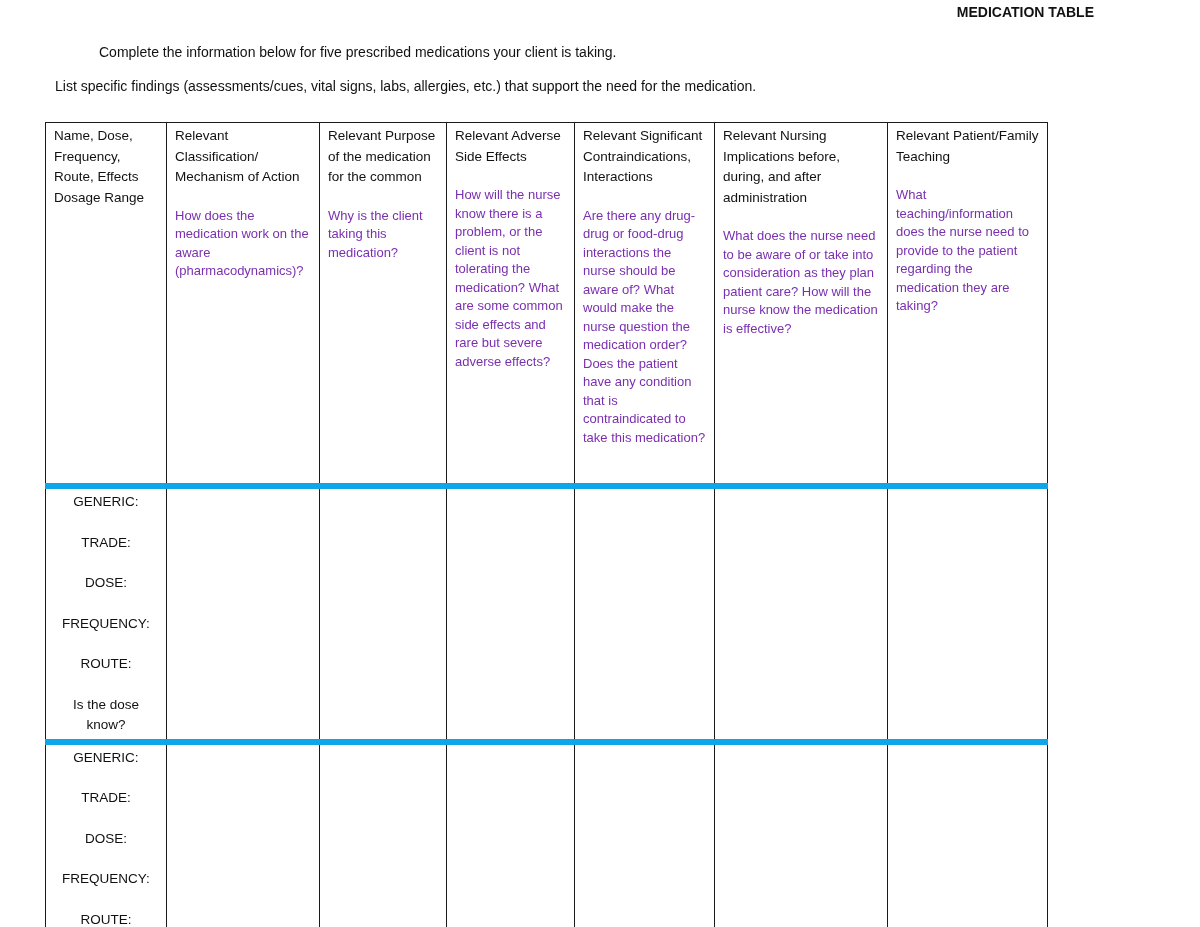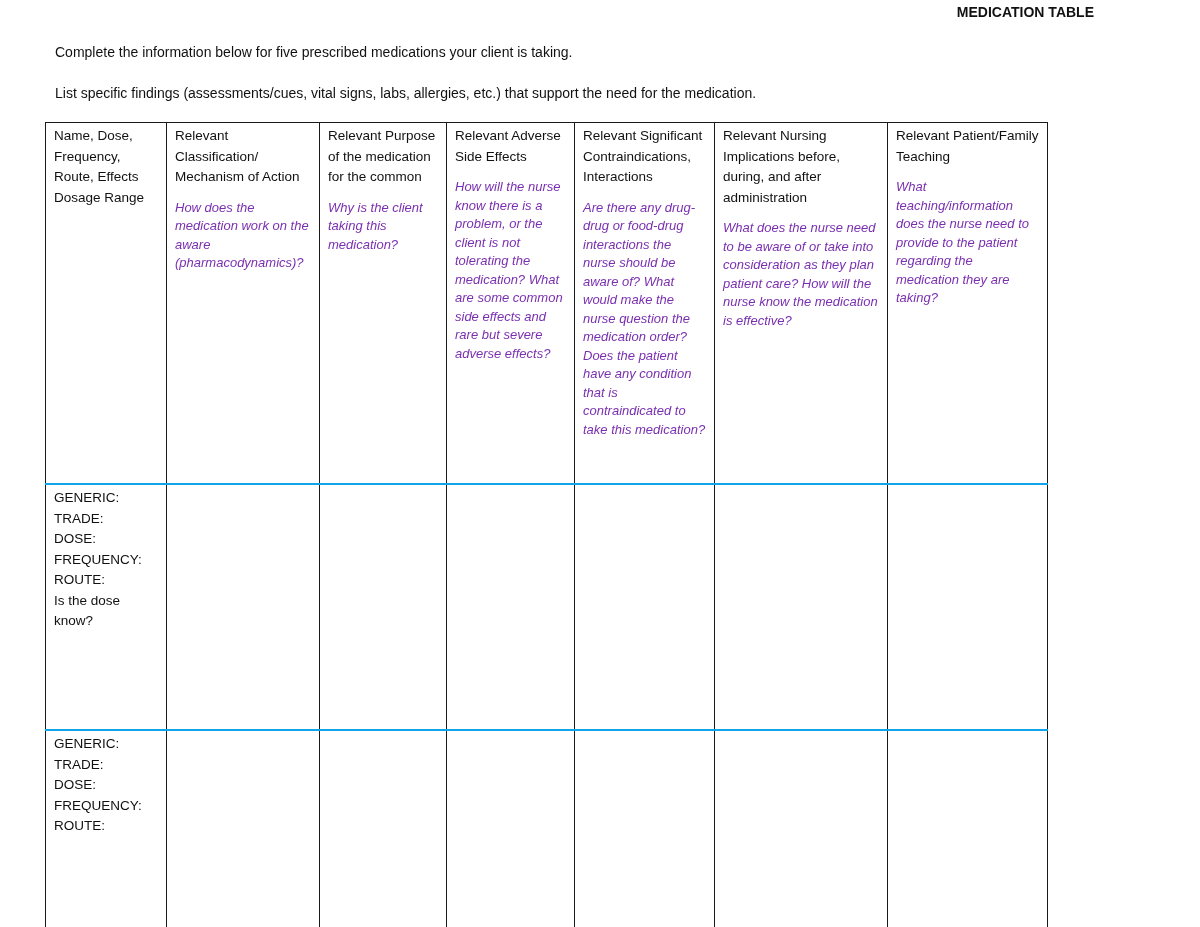--- a/index.html
+++ b/index.html
@@ -1,32 +1,32 @@
 <!DOCTYPE html>
 <html><head>
 <meta charset="utf-8">
 <style>
   html, body { margin:0; padding:0; background:#ffffff; }
   body { width:1200px; height:927px; overflow:hidden; position:relative;
          font-family:"Liberation Sans", "DejaVu Sans", sans-serif; color:#111; }
   .title { position:absolute; top:4px; left:0; width:1094px; text-align:right;
            font-weight:bold; font-size:14px; }
   .instr { position:absolute; left:55px; font-size:14px; }
-  .instr1 { top:44px; }
-  .instr2 { top:85px; }
+  .instr1 { top:44px;margin-left:44px; }
+  .instr2 { top:78px; }
   table.med { position:absolute; top:122px; left:45px; border-collapse:collapse;
               table-layout:fixed; }
   table.med td { border:1.5px solid #1a1a1a; vertical-align:top; padding:3px 8px;
                  font-size:13.5px; line-height:20.5px; }
-  table.med tr.body-row td { border-top:2px solid #0ea5e9; }
+  table.med tr.body-row td { border-top:6px solid #0ea5e9;text-align:center; }
   .hdr { display:block; }
-  .hint { display:block; color:#7a2fb0; font-style:italic; font-size:13px;
-          line-height:18.5px; margin-top:11px; }
+  .hint { display:block; color:#7a2fb0; font-size:13px;
+          line-height:18.5px; margin-top:19px; }
   .label { display:block; font-size:13.5px; line-height:20.5px; }
-  .label + .label { }
+  .label + .label { margin-top:20px; }
   .row1 td { height:354px; }
   .row2 td { height:238px; }
   .row3 td { height:200px; }
 </style>
 </head>
 <body>
 
 <div class="title">MEDICATION TABLE</div>
 <div class="instr instr1">Complete the information below for five prescribed medications your client is taking.</div>
 <div class="instr instr2">List specific findings (assessments/cues, vital signs, labs, allergies, etc.) that support the need for the medication.</div>

